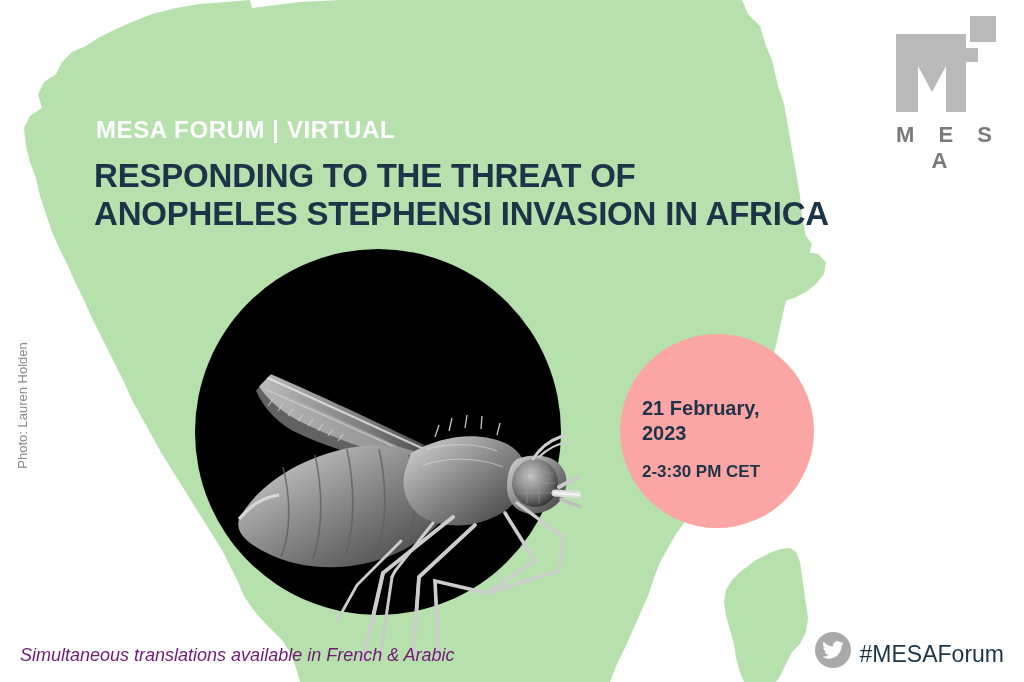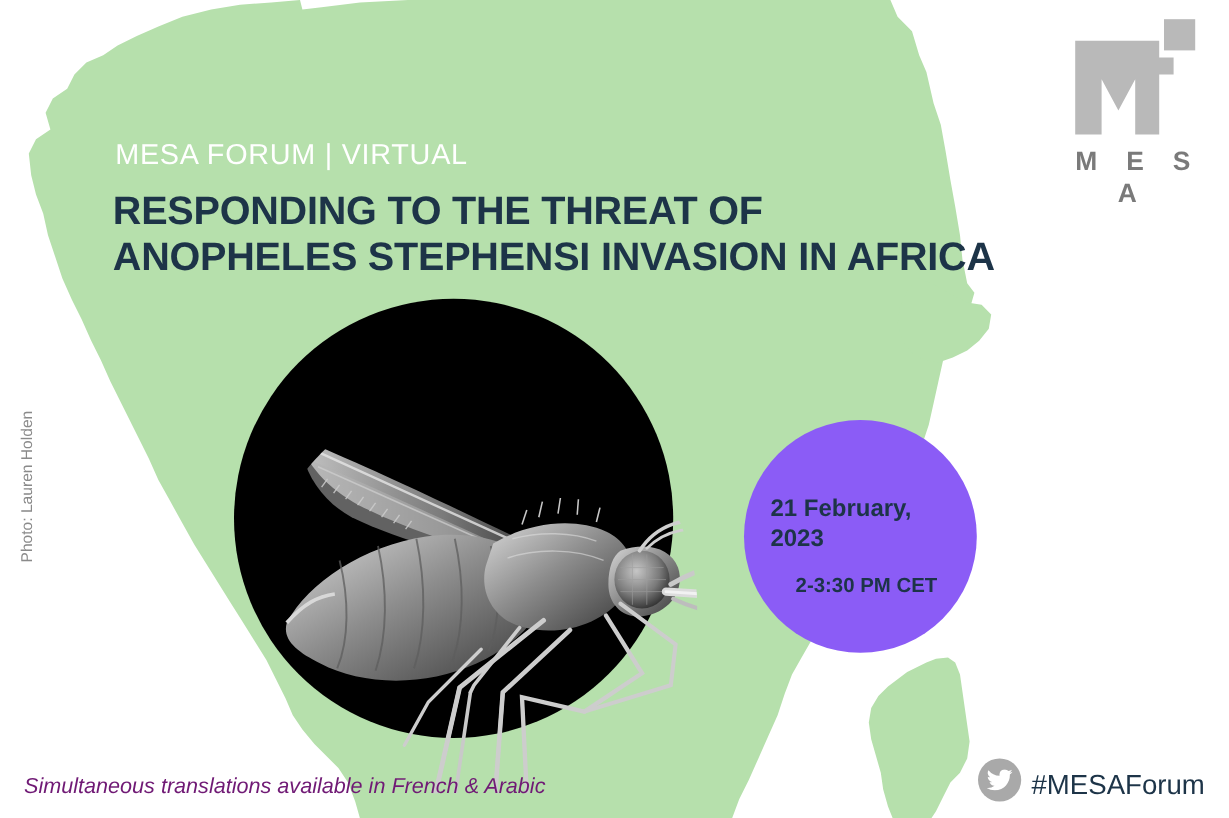--- a/index.html
+++ b/index.html
@@ -44,21 +44,21 @@
     font-family: "Liberation Sans", sans-serif;
   }
 
   
   #kicker {
     position: absolute;
     left: 96px;
     top: 116px;
     color: #ffffff;
     font-size: 24px;
-    font-weight: normal;
+    font-weight: bold;
     letter-spacing: 0.6px;
     white-space: nowrap;
   }
   #title {
     position: absolute;
     left: 94px;
     top: 157px;
     color: #1d3448;
     font-size: 33px;
     font-weight: bold;
@@ -85,46 +85,45 @@
     top: -8px;
     width: 420px;
     height: 420px;
     pointer-events: none;
   }
 
   
   #date-badge {
     position: absolute;
     left: 620px;
-    top: 350px;
+    top: 334px;
     width: 194px;
     height: 194px;
     border-radius: 50%;
-    background: #8b5cf6;
+    background: #fca5a5;
   }
   #date-line {
     position: absolute;
     left: 22px;
     top: 62px;
     width: 150px;
     color: #1d3448;
     font-size: 20px;
     font-weight: bold;
     line-height: 1.25;
   }
   #time-line {
     position: absolute;
     left: 22px;
     top: 128px;
     width: 160px;
     color: #1d3448;
     font-size: 17px;
     font-weight: bold;
     white-space: nowrap;
-    text-align: center;
   }
 
   
   #credit {
     position: absolute;
     left: -68px;
     top: 398px;
     width: 180px;
     transform: rotate(-90deg);
     transform-origin: center center;

